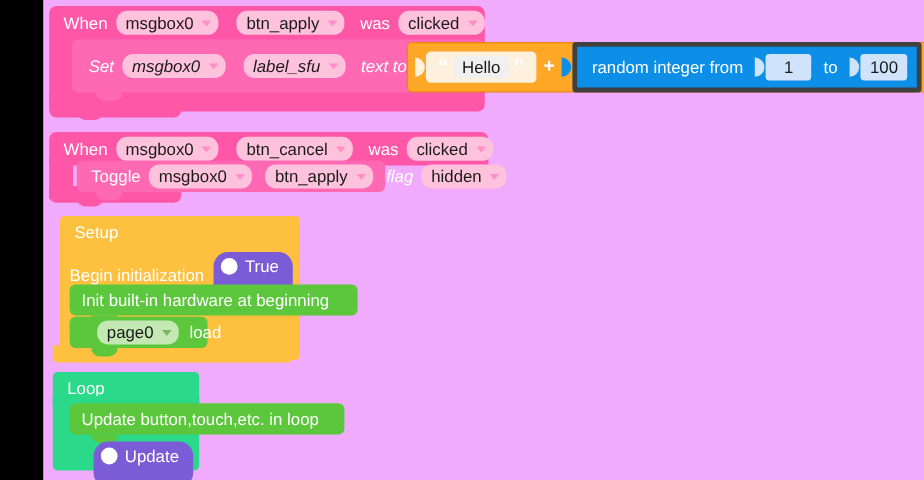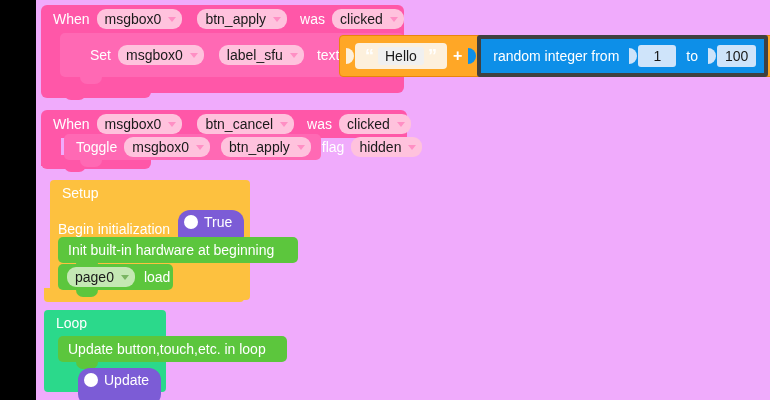--- a/index.html
+++ b/index.html
@@ -178,21 +178,21 @@
         <span>clicked</span>
         <i class="tri"></i>
       </span>
     </div>
   </div>
 
   <div class="blk pink-evt" style="left:5px; top:76px; width:110px; height:22px; border-radius:0 0 6px 6px;"></div>
   <div class="notch pink-evt" style="left:28px; top:93px;"></div>
 
   <div class="blk pink-stmt" style="left:24px; top:33px; width:344px; height:44px; border-radius:5px;">
-    <div class="row" style="padding-left:26px;">
+    <div class="row" style="padding-left:10px;font-style:italic;">
       <span class="lbl">Set</span>
       <span class="fld fld-pink">
         <span>msgbox0</span>
         <i class="tri"></i>
       </span>
       <span class="fld fld-pink" style="margin-left:12px;">
         <span>label_sfu</span>
         <i class="tri"></i>
       </span>
       <span class="lbl" style="margin-left:6px;">text to</span>
@@ -248,21 +248,21 @@
     <div class="row" style="padding-left:8px;">
       <span class="lbl">Toggle</span>
       <span class="fld fld-pink">
         <span>msgbox0</span>
         <i class="tri"></i>
       </span>
       <span class="fld fld-pink" style="margin-left:8px;">
         <span>btn_apply</span>
         <i class="tri"></i>
       </span>
-      <span class="lbl" style="margin-left:4px;">flag</span>
+      <span class="lbl" style="margin-left:4px;font-style:italic;">flag</span>
       <span class="fld fld-pink">
         <span>hidden</span>
         <i class="tri"></i>
       </span>
     </div>
   </div>
   <div class="notch pink-stmt" style="left:44px; top:160px;"></div>
 
   <div class="blk yellow" style="left:14px; top:180px; width:200px; height:120px; border-radius:4px;">
     <div class="lbl" style="position:absolute; left:8px; top:6px;">Setup</div>
@@ -277,21 +277,21 @@
   <div class="blk yellow" style="left:8px; top:288px; width:200px; height:14px; border-radius:0 0 4px 4px;"></div>
 
   <div class="blk green" style="left:22px; top:237px; width:240px; height:26px;">
     <div class="row" style="padding-left:10px;">
       <span class="lbl" style="padding:0;">Init built-in hardware at beginning</span>
     </div>
   </div>
   <div class="notch green" style="left:40px; top:263px;"></div>
 
   <div class="blk green" style="left:22px; top:264px; width:115px; height:26px;">
-    <div class="row" style="padding-left:6px;">
+    <div class="row" style="padding-left:20px;">
       <span class="fld fld-green">
         <span>page0</span>
         <i class="tri"></i>
       </span>
       <span class="lbl" style="margin-left:2px;">load</span>
     </div>
   </div>
   <div class="notch green" style="left:40px; top:290px;"></div>
 
   <div class="blk teal" style="left:8px; top:310px; width:122px; height:28px; border-radius:4px 4px 0 0;">

